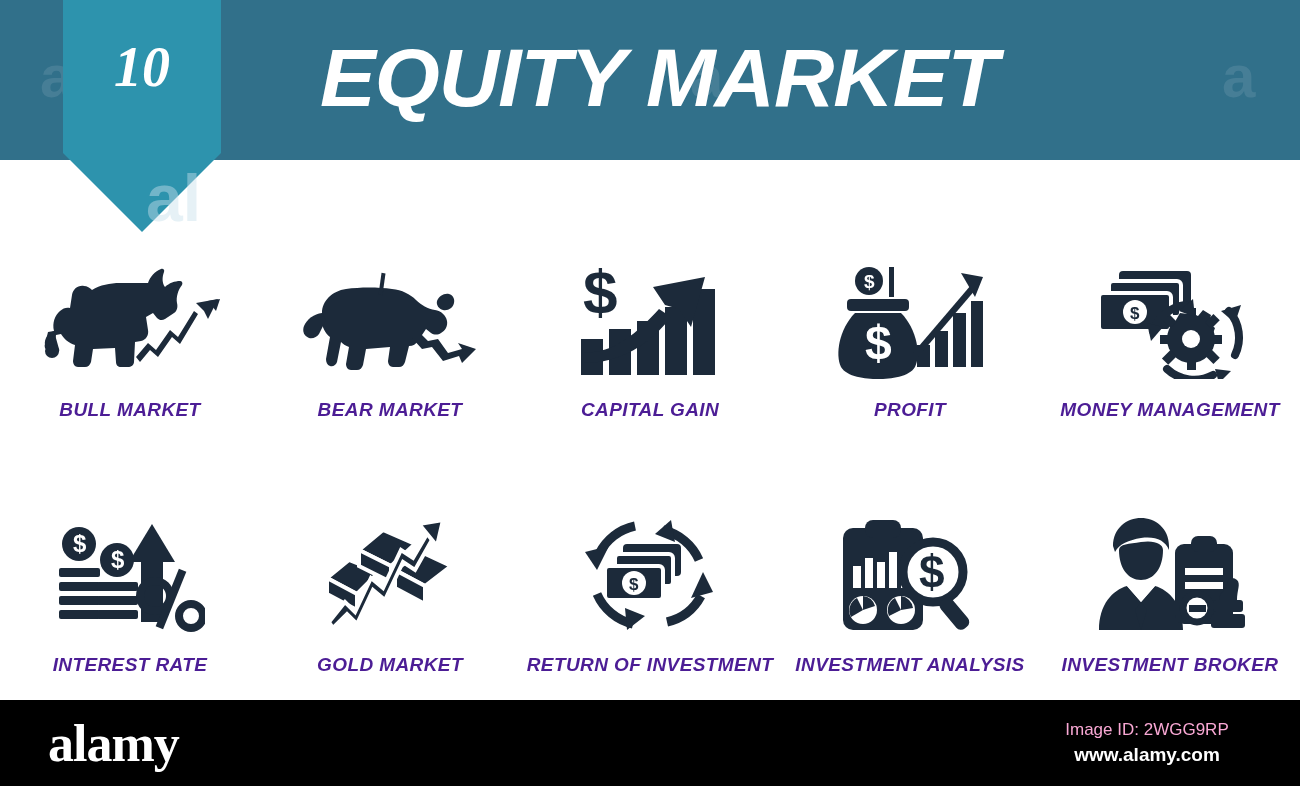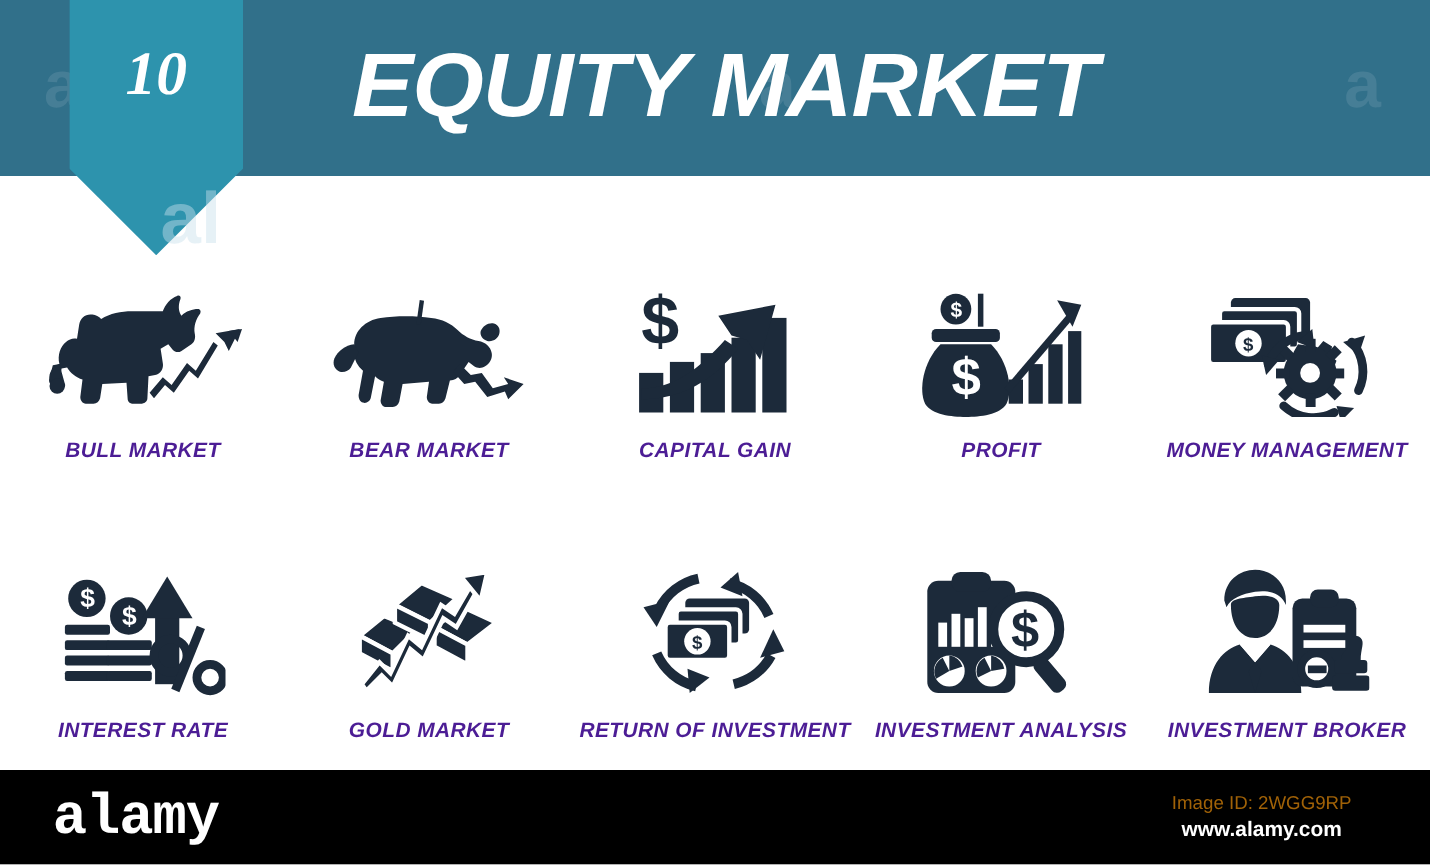--- a/index.html
+++ b/index.html
@@ -131,35 +131,35 @@
     top: 700px;
     width: 1300px;
     height: 86px;
     background: #000000;
   }
   .alamy-logo {
     position: absolute;
     left: 48px;
     top: 16px;
     color: #ffffff;
-    font-family: Liberation Mono, monospace;
+    font-family: Liberation Serif, serif;
     font-size: 52px;
     font-weight: bold;
     letter-spacing: -1px;
     line-height: 56px;
   }
   .footer-right {
     position: absolute;
     right: 38px;
     top: 18px;
     text-align: center;
     width: 230px;
   }
   .image-id {
-    color: #a16207;
+    color: #f9a8d4;
     font-size: 17px;
     line-height: 24px;
   }
   .site-url {
     color: #ffffff;
     font-size: 19px;
     font-weight: bold;
     line-height: 26px;
   }
 

